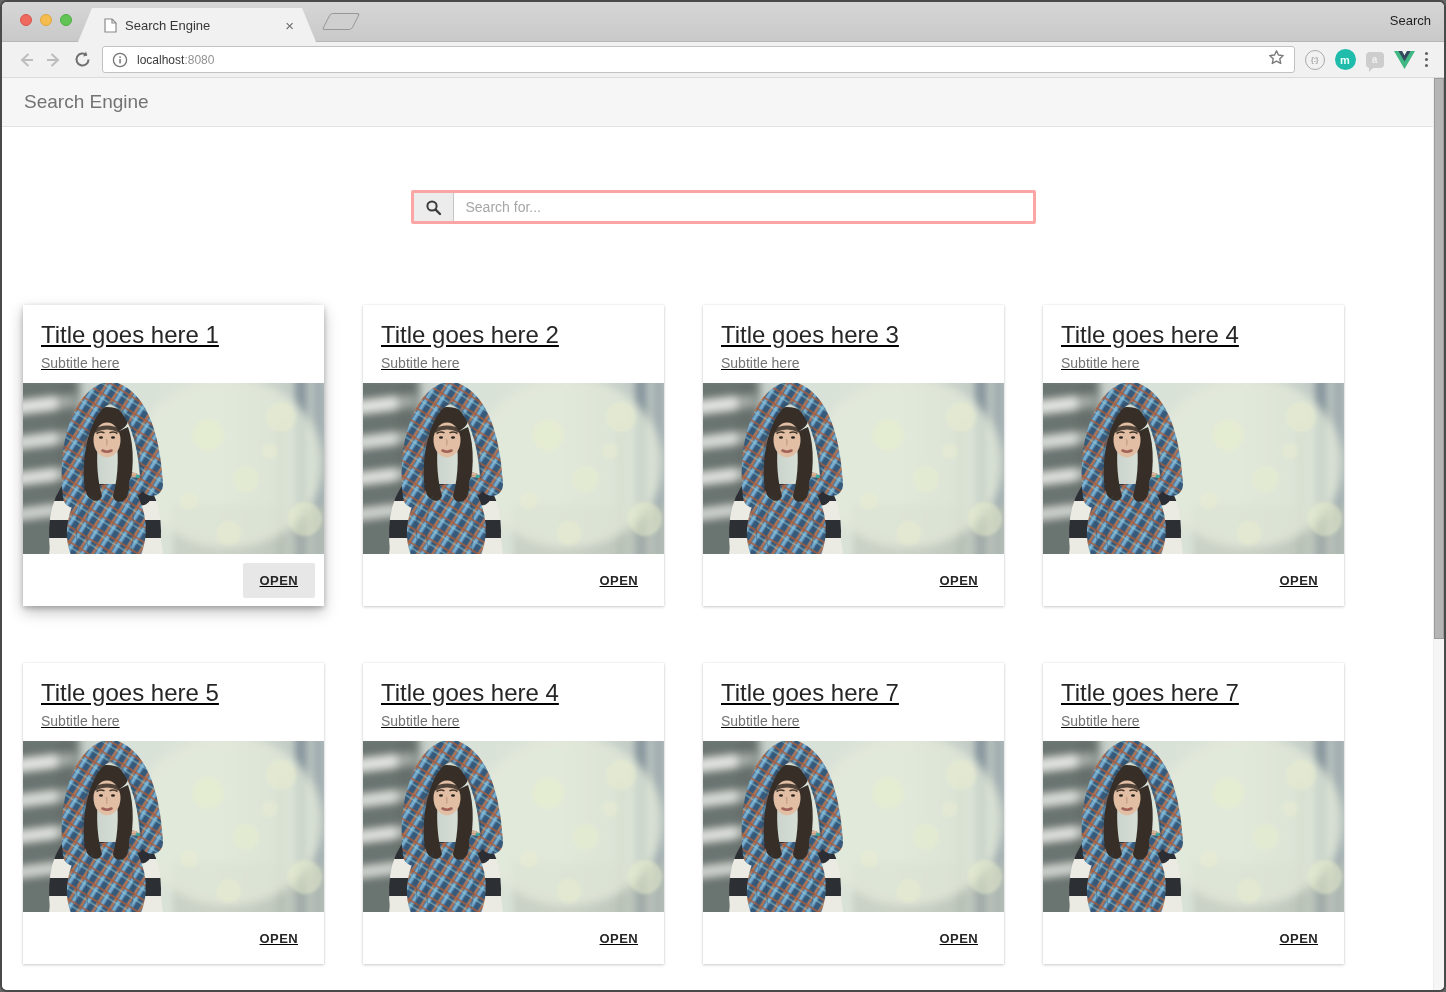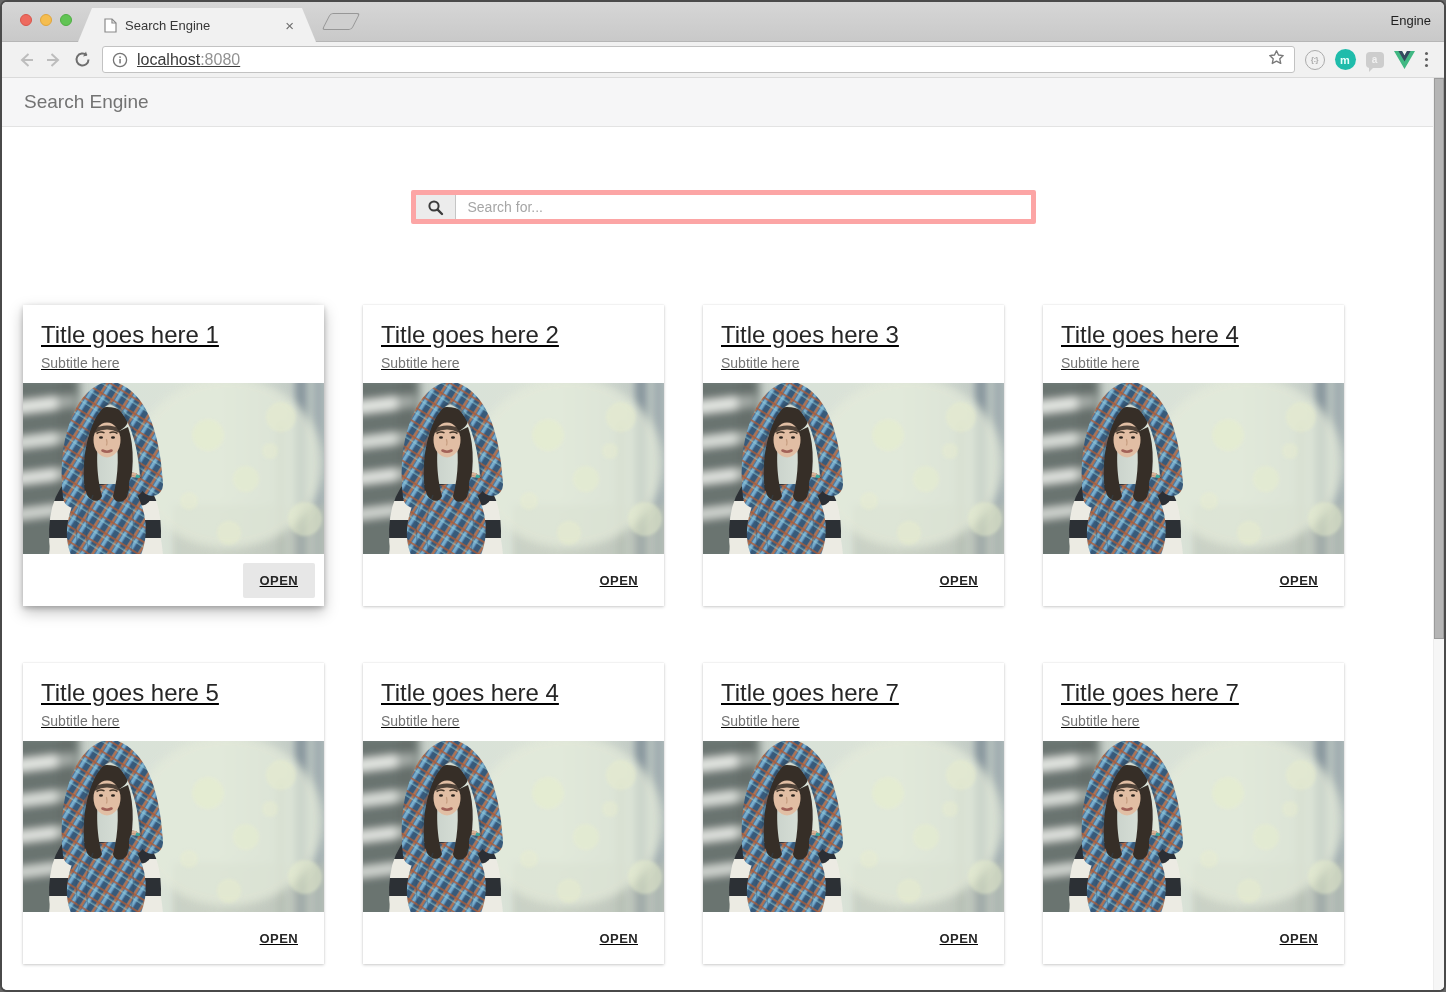--- a/index.html
+++ b/index.html
@@ -24,21 +24,21 @@
   .newtab { position:absolute; left:324px; top:11px; width:30px; height:17px; background:#cfcfcf;
             border:1px solid #979797; border-radius:3px; transform:skewX(-27deg); }
   .profile-name { position:absolute; right:13px; top:11px; font-size:13px; color:#1f1f1f; }
 
   
   .toolbar { height:36px; background:#f1f1f1; flex:none; display:flex; align-items:center;
              padding:0 10px; border-bottom:1px solid #dadada; }
   .nav-btn { width:28px; height:28px; display:flex; align-items:center; justify-content:center; }
   .urlbar { flex:1; height:27px; background:#fff; border:1px solid #c2c2c2; border-radius:3px;
             display:flex; align-items:center; padding:0 9px; margin:0 8px 0 6px; gap:9px; }
-  .url-text { font-size:16px; color:#3a3a3a;text-decoration:underline; }
+  .url-text { font-size:12px; color:#3a3a3a; }
   .url-port { color:#929292; }
   .star { margin-left:auto; }
   .ext-row { display:flex; align-items:center; gap:10px; margin:0 4px 0 2px; }
   .ext-circle-outline { width:20px; height:20px; border:1.5px solid #ababab; border-radius:50%;
             color:#ababab; font-size:8px; display:flex; align-items:center; justify-content:center;
             font-weight:bold; letter-spacing:-0.5px; }
   .ext-teal { width:21px; height:21px; border-radius:50%; color:#eafffb; font-size:11px; font-weight:bold;
             display:flex; align-items:center; justify-content:center; }
   .ext-bubble { width:18px; height:16px; background:#c7c7c7; border-radius:4px; color:#f2f2f2;
             font-size:10px; font-weight:bold; display:flex; align-items:center; justify-content:center;
@@ -50,21 +50,21 @@
 
   
   .content { flex:1; position:relative; background:#fff; overflow:hidden; }
   .page-scrollbar { position:absolute; top:0; right:0; bottom:0; width:11px; background:#f6f6f6;
             border-left:1px solid #ededed; z-index:5; }
   .page-scrollbar .thumb { position:absolute; top:0; left:0; right:0; height:61.5%;
             background:#b5b5b5; border:1px solid #9b9b9b; }
   .page-header { height:49px; background:#f6f6f7; border-bottom:1px solid #e3e3e3;
             display:flex; align-items:center; padding-left:22px; font-size:19px; color:#737373; }
   .search-wrap { display:flex; justify-content:center; margin-top:63px; }
-  .input-group { width:625px; height:34px; border:5px solid #fca5a5; border-radius:2px;
+  .input-group { width:625px; height:34px; border:3px solid #fca5a5; border-radius:2px;
             display:flex; background:#fff; overflow:hidden; }
   .addon { width:40px; background:#ececec; border-right:1px solid #c5c5c5; flex:none;
             display:flex; align-items:center; justify-content:center; }
   .search-input { flex:1; border:none; outline:none; padding:0 12px; font-size:14px; color:#333;
             font-family:"Liberation Sans", sans-serif; }
   .search-input::placeholder { color:#a6a6a6; }
 
   .cards-grid { display:flex; flex-wrap:wrap; margin-top:81px; padding-left:21px;
             column-gap:39px; row-gap:57px; padding-bottom:20px;text-decoration:underline; }
   .card { width:301px; background:#fff;
@@ -95,21 +95,21 @@
     </div>
     <div class="tab">
       <svg width="13" height="15" viewBox="0 0 13 15">
         <path d="M1,1 h7 l4,4 v9 h-11 z" fill="#fff" stroke="#8a8a8a" stroke-width="1.2"></path>
         <path d="M8,1 v4 h4" fill="none" stroke="#8a8a8a" stroke-width="1.2"></path>
       </svg>
       <span class="tab-title">Search Engine</span>
       <span class="tab-close">×</span>
     </div>
     <div class="newtab"></div>
-    <span class="profile-name">Engine</span>
+    <span class="profile-name">Search</span>
   </div>
 
   <div class="toolbar">
     <span class="nav-btn">
       <svg width="20" height="20" viewBox="0 0 20 20">
         <path d="M12.5,4 L6,10 L12.5,16 M6,10 H17" stroke="#bdbdbd" stroke-width="2" fill="none"></path>
       </svg>
     </span>
     <span class="nav-btn">
       <svg width="20" height="20" viewBox="0 0 20 20">

